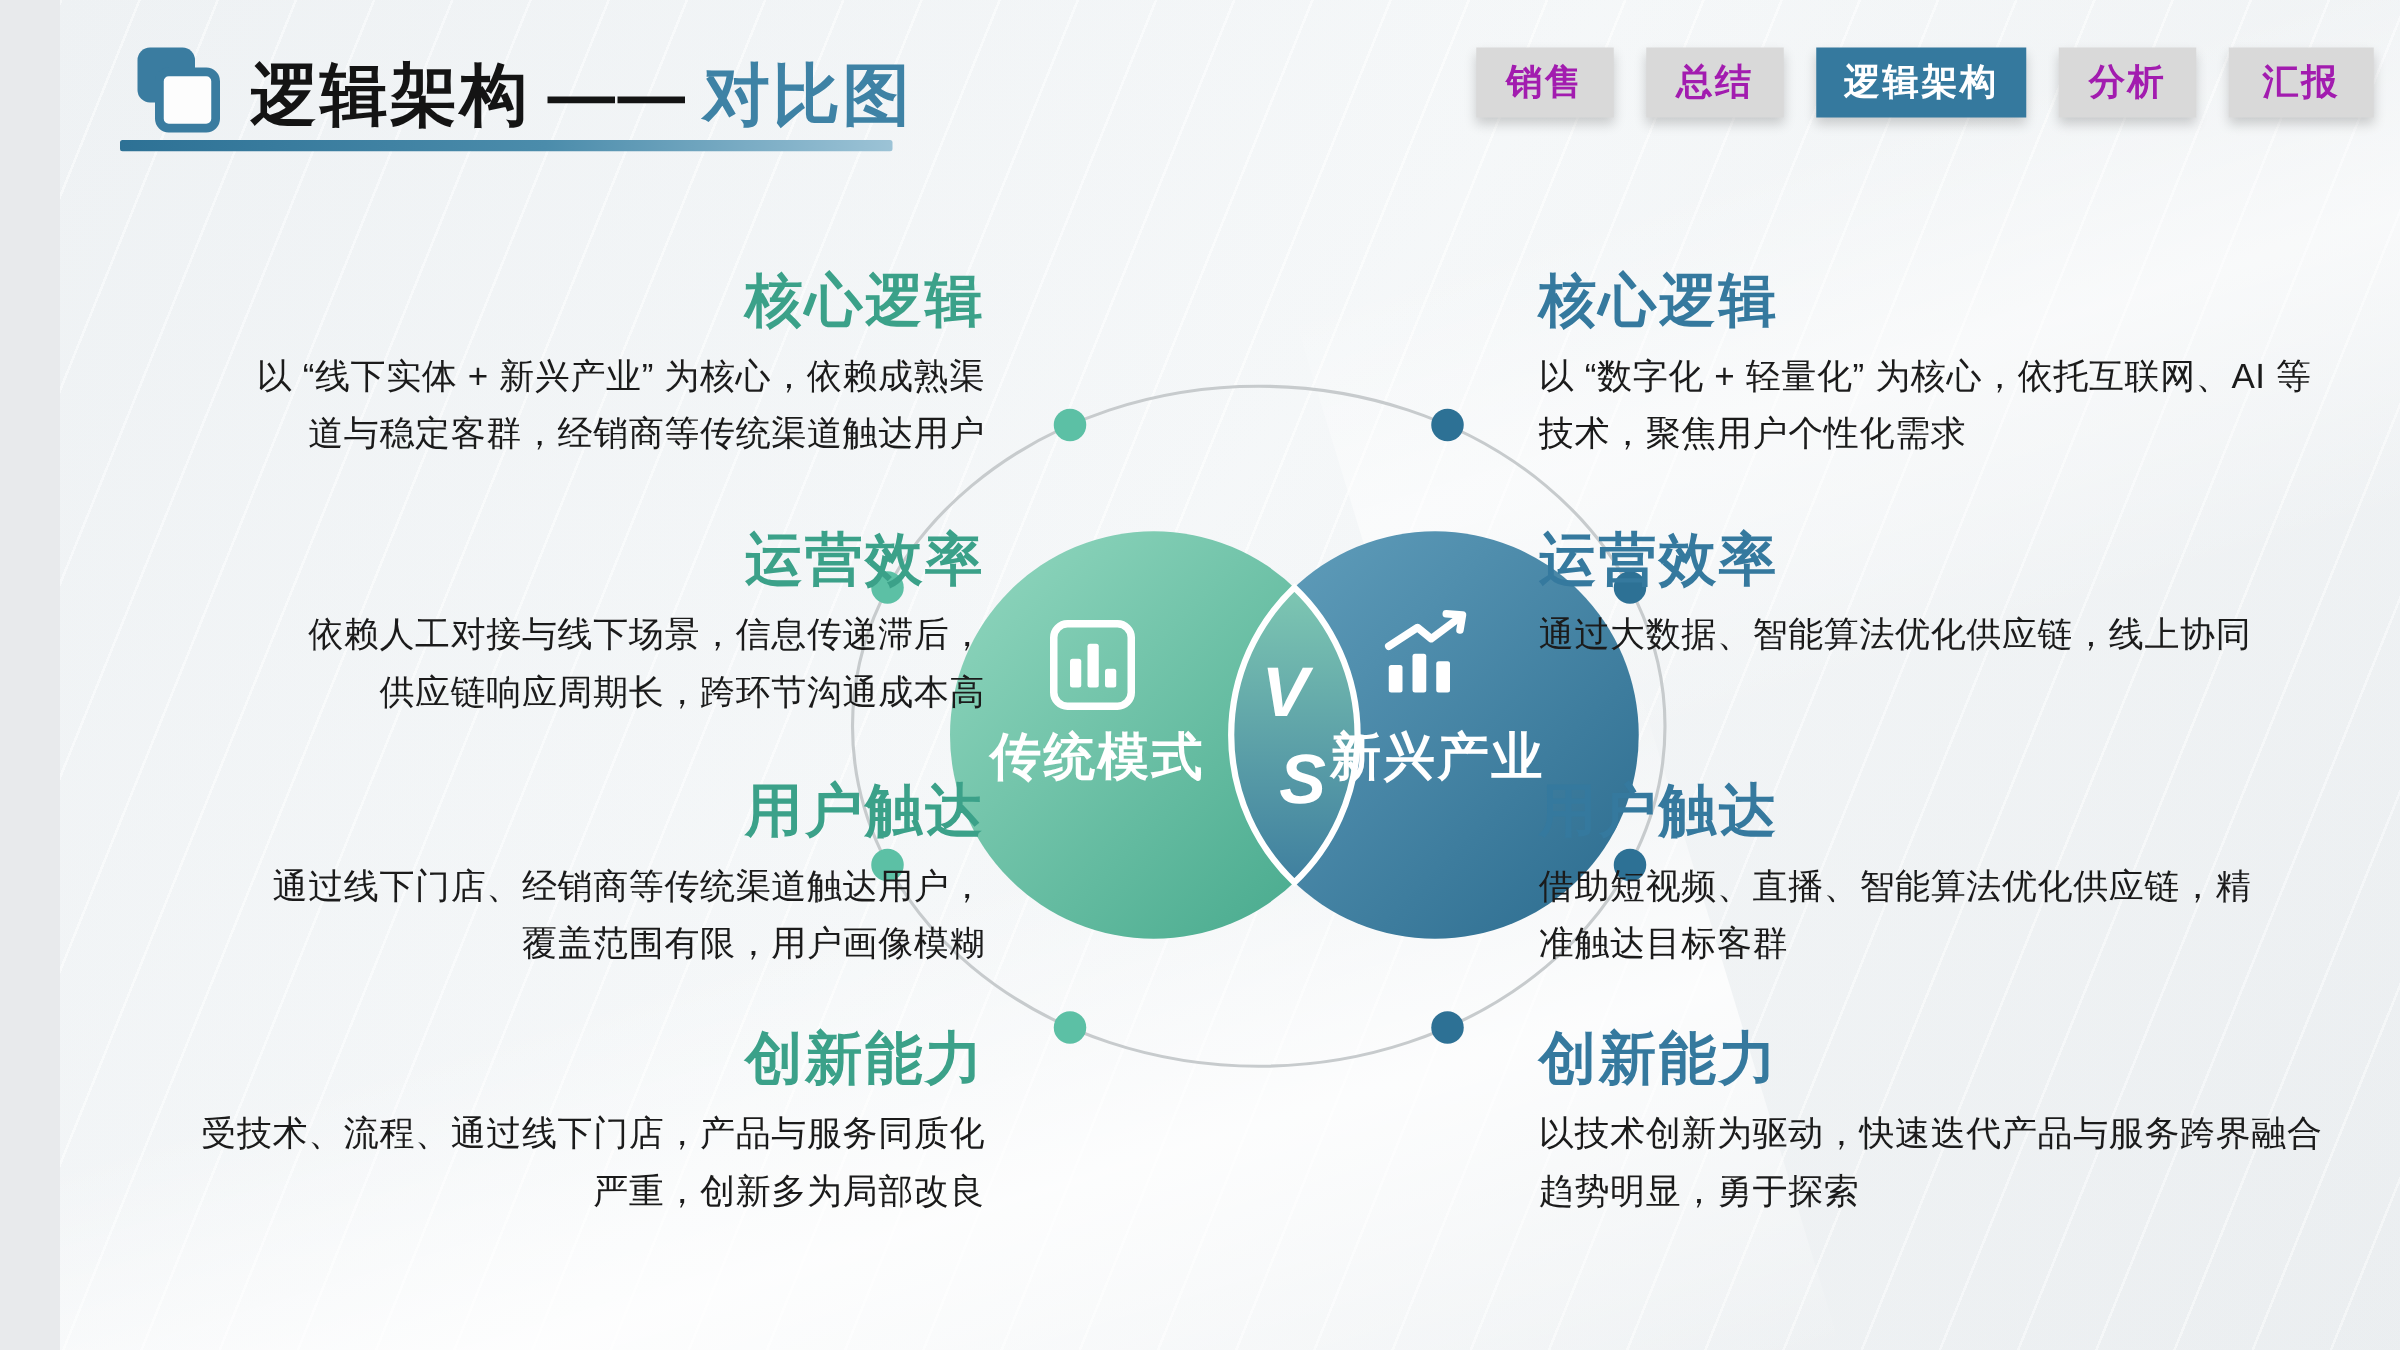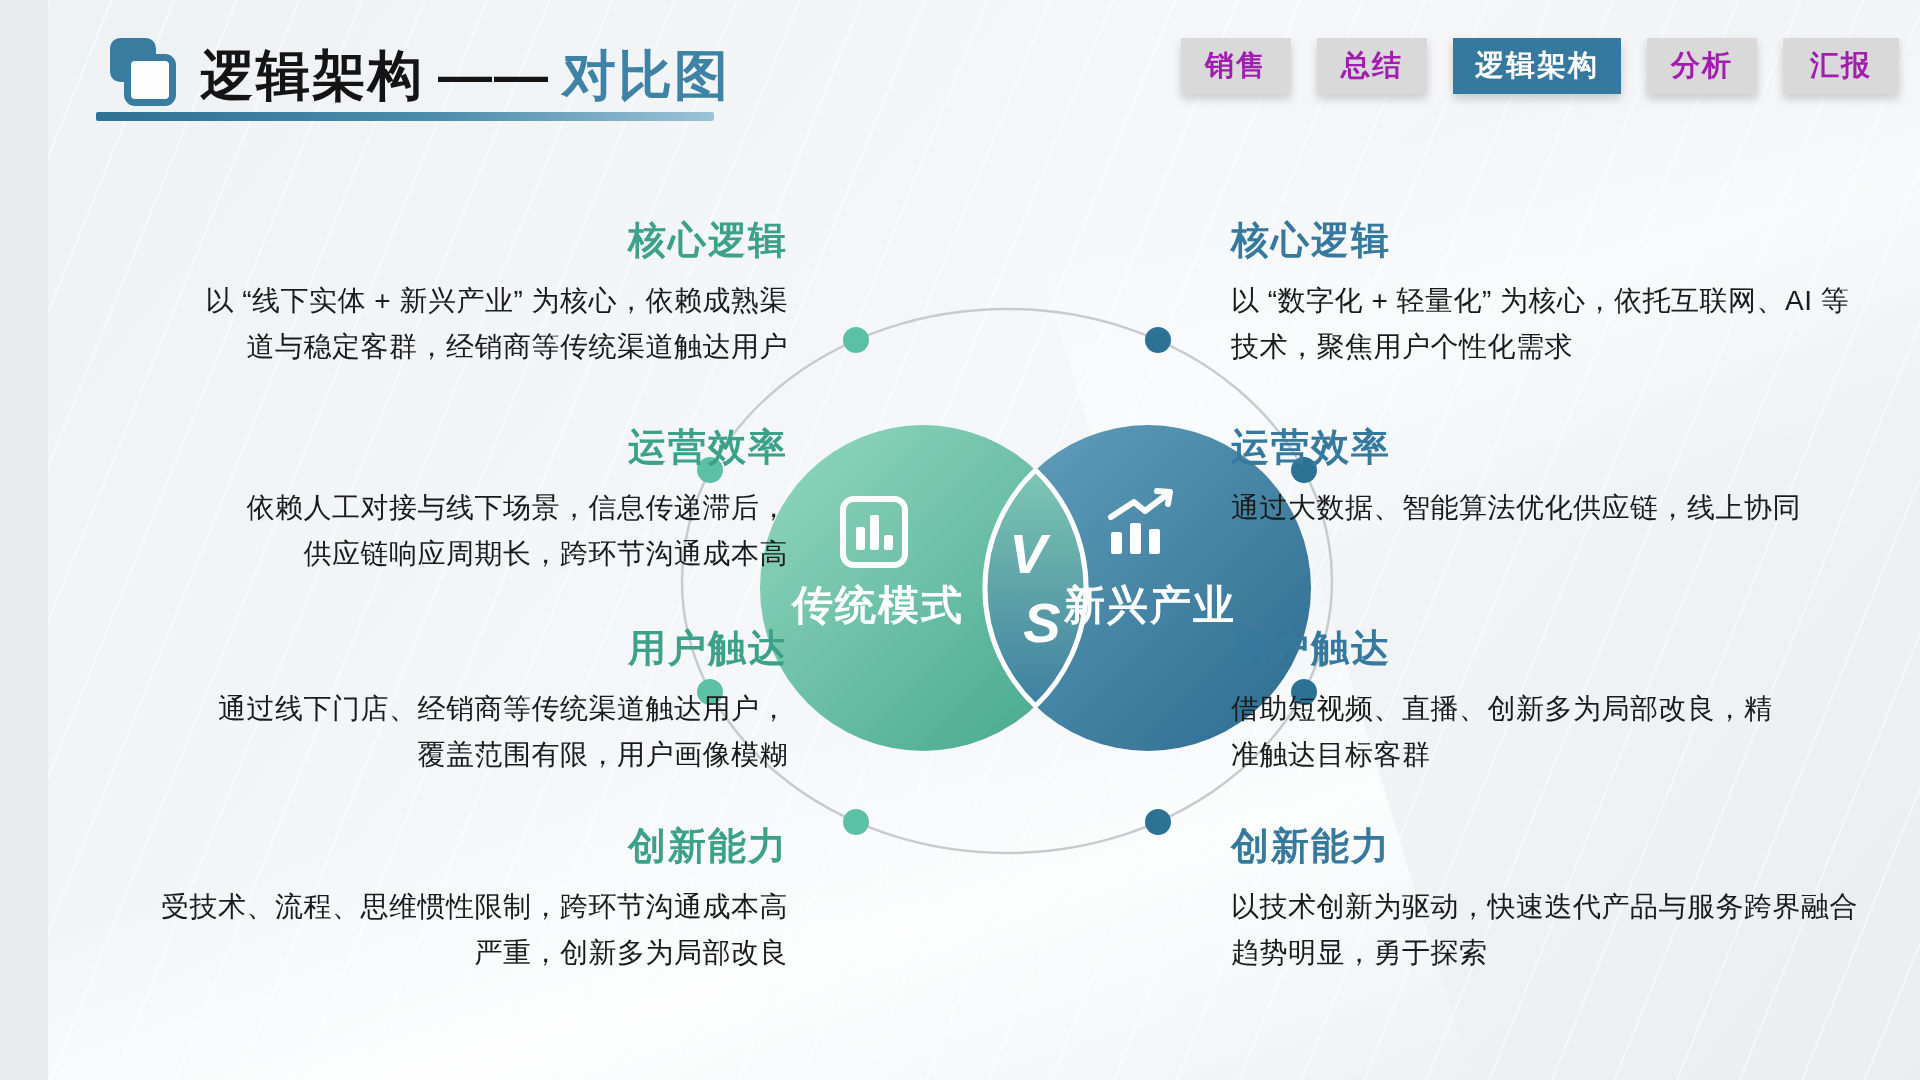--- a/index.html
+++ b/index.html
@@ -45,21 +45,21 @@
   .tab.w1{width:110px}.tab.w2{width:168px}.tab.w3{width:116px}
   .tab.active{background:#35799e;color:#fff;}
 
   
   .venn-svg{position:absolute;left:0;top:0;width:1920px;height:1080px;}
 
   
   .section{position:absolute;white-space:nowrap;}
   .section.left{right:1180px;text-align:right;}
   .section.right{left:1183px;text-align:left;}
-  .section h3{margin:0 0 16px 0;font-size:38px;font-weight:900;letter-spacing:2px;line-height:44px;}
+  .section h3{margin:0 0 16px 0;font-size:46px;font-weight:900;letter-spacing:2px;line-height:44px;}
   .section.left h3{color:#3ba189;}
   .section.right h3{color:#35799e;}
   .section .line{font-size:28px;line-height:46px;color:#1b1b1b;font-weight:500;letter-spacing:.5px;}
 </style>
 </head>
 <body>
 
 <div class="slide">
 
   <div class="bg-band bottom-left"></div>
@@ -143,36 +143,36 @@
     <div class="line">依赖人工对接与线下场景，信息传递滞后，</div>
     <div class="line">供应链响应周期长，跨环节沟通成本高</div>
   </div>
   <div class="section left" style="top:626px">
     <h3>用户触达</h3>
     <div class="line">通过线下门店、经销商等传统渠道触达用户，</div>
     <div class="line">覆盖范围有限，用户画像模糊</div>
   </div>
   <div class="section left" style="top:824px">
     <h3>创新能力</h3>
-    <div class="line">受技术、流程、思维惯性限制，跨环节沟通成本高</div>
+    <div class="line">受技术、流程、通过线下门店，产品与服务同质化</div>
     <div class="line">严重，创新多为局部改良</div>
   </div>
 
   <div class="section right" style="top:218px">
     <h3>核心逻辑</h3>
     <div class="line">以 “数字化 + 轻量化” 为核心，依托互联网、AI 等</div>
     <div class="line">技术，聚焦用户个性化需求</div>
   </div>
   <div class="section right" style="top:425px">
     <h3>运营效率</h3>
     <div class="line">通过大数据、智能算法优化供应链，线上协同</div>
   </div>
   <div class="section right" style="top:626px">
     <h3>用户触达</h3>
-    <div class="line">借助短视频、直播、创新多为局部改良，精</div>
+    <div class="line">借助短视频、直播、智能算法优化供应链，精</div>
     <div class="line">准触达目标客群</div>
   </div>
   <div class="section right" style="top:824px">
     <h3>创新能力</h3>
     <div class="line">以技术创新为驱动，快速迭代产品与服务跨界融合</div>
     <div class="line">趋势明显，勇于探索</div>
   </div>
 
 </div>
 

